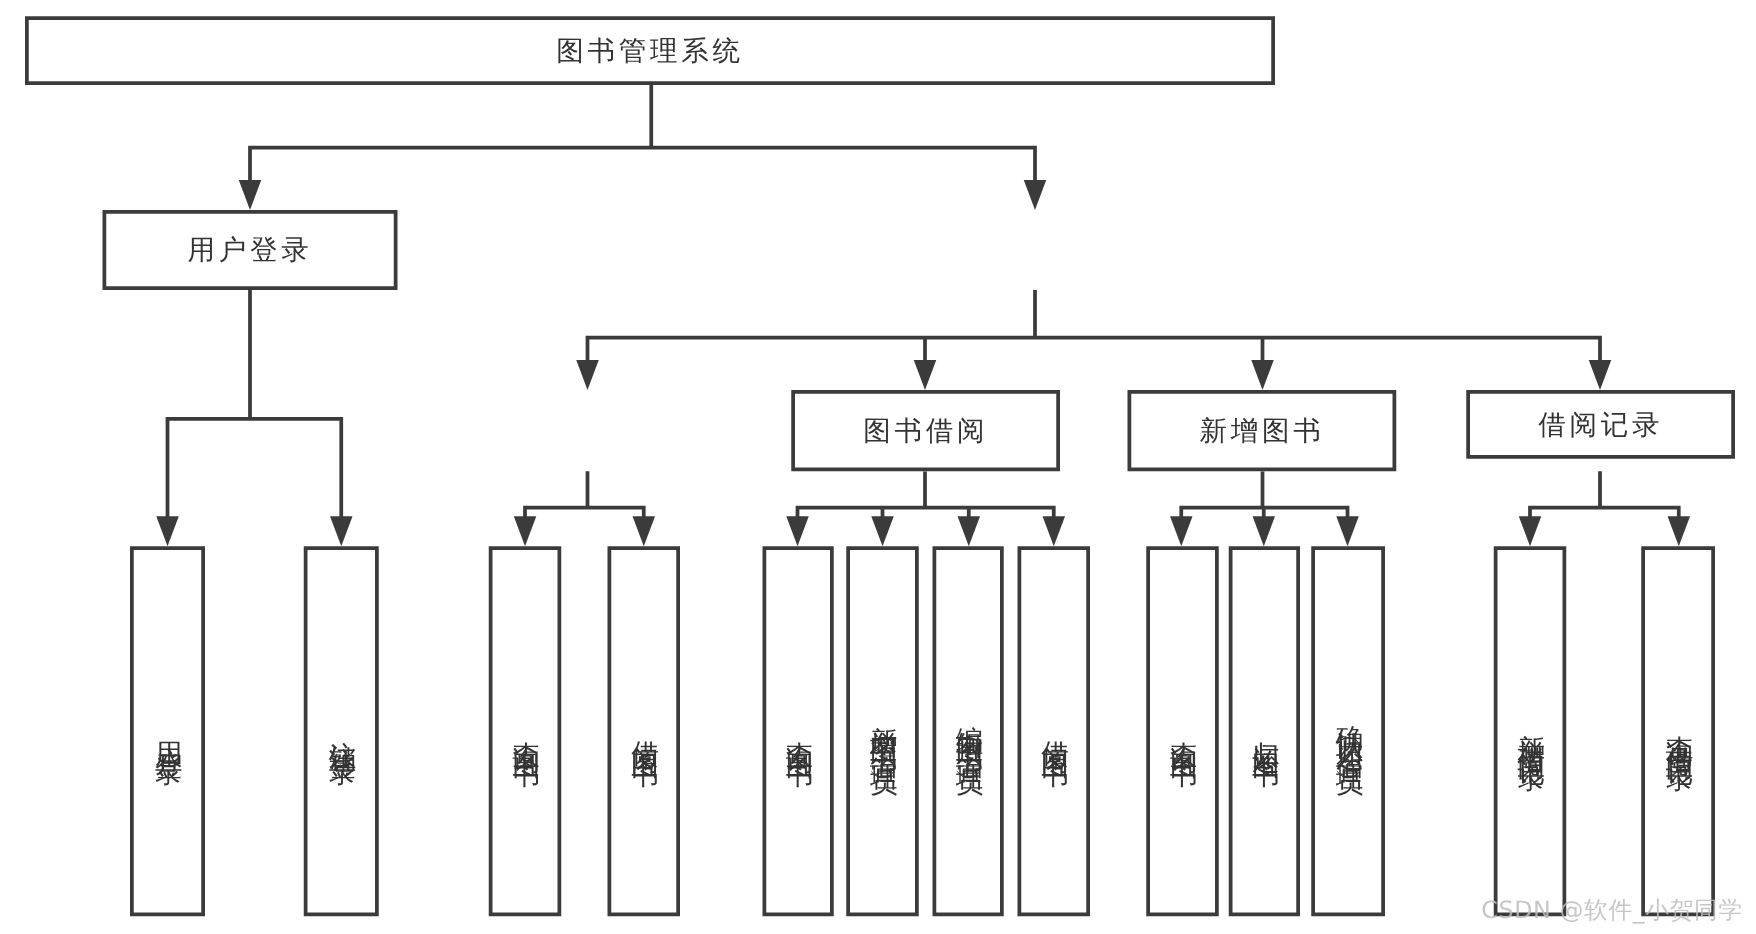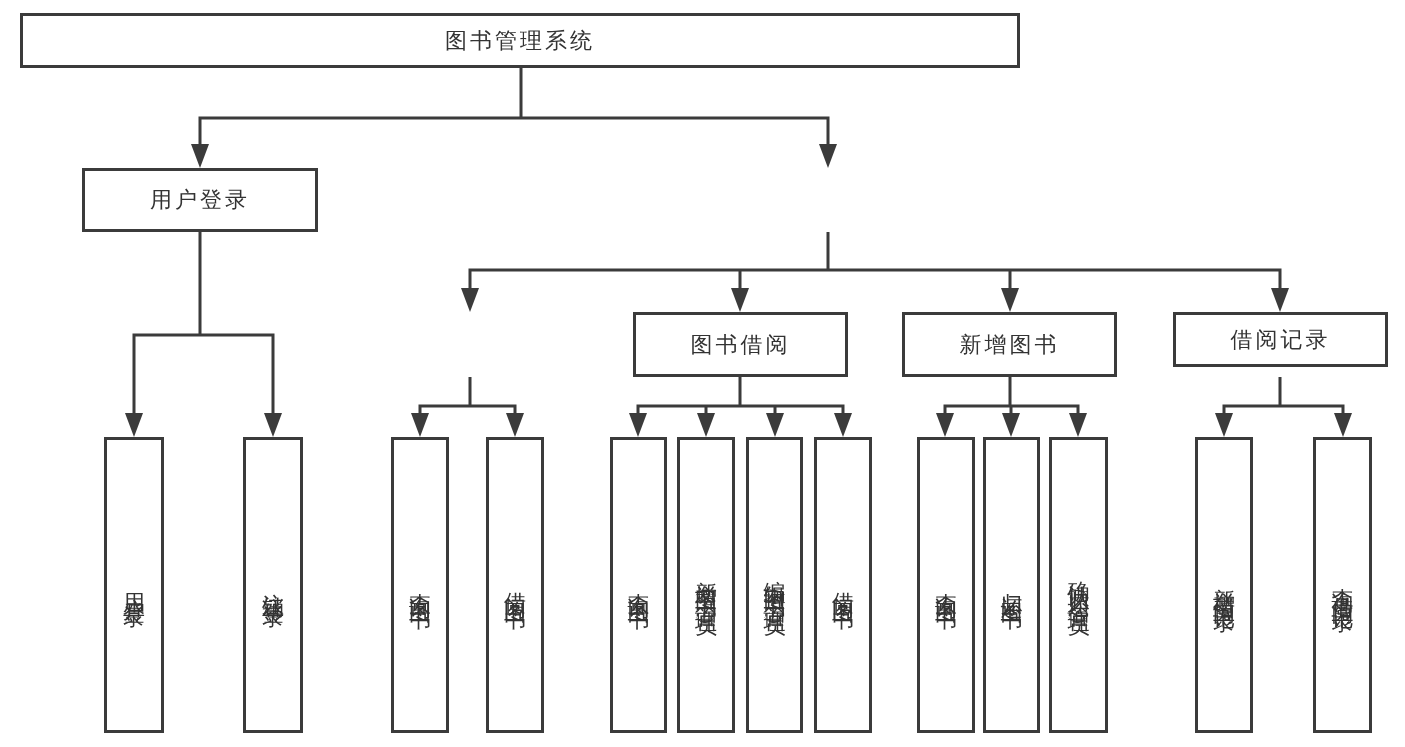--- a/index.html
+++ b/index.html
@@ -162,13 +162,14 @@
     <span class="lbl vtext">确认归还（管理员）</span>
   </div>
 
   <div class="box" style="left:1195px;top:437px;width:58px;height:296px">
     <span class="lbl vtext">新增借阅记录</span>
   </div>
   <div class="box" style="left:1313px;top:437px;width:59px;height:296px">
     <span class="lbl vtext">查询借阅记录</span>
   </div>
 
+  <div class="watermark">CSDN @软件_小贺同学</div>
 </div>
 
 </body></html>

